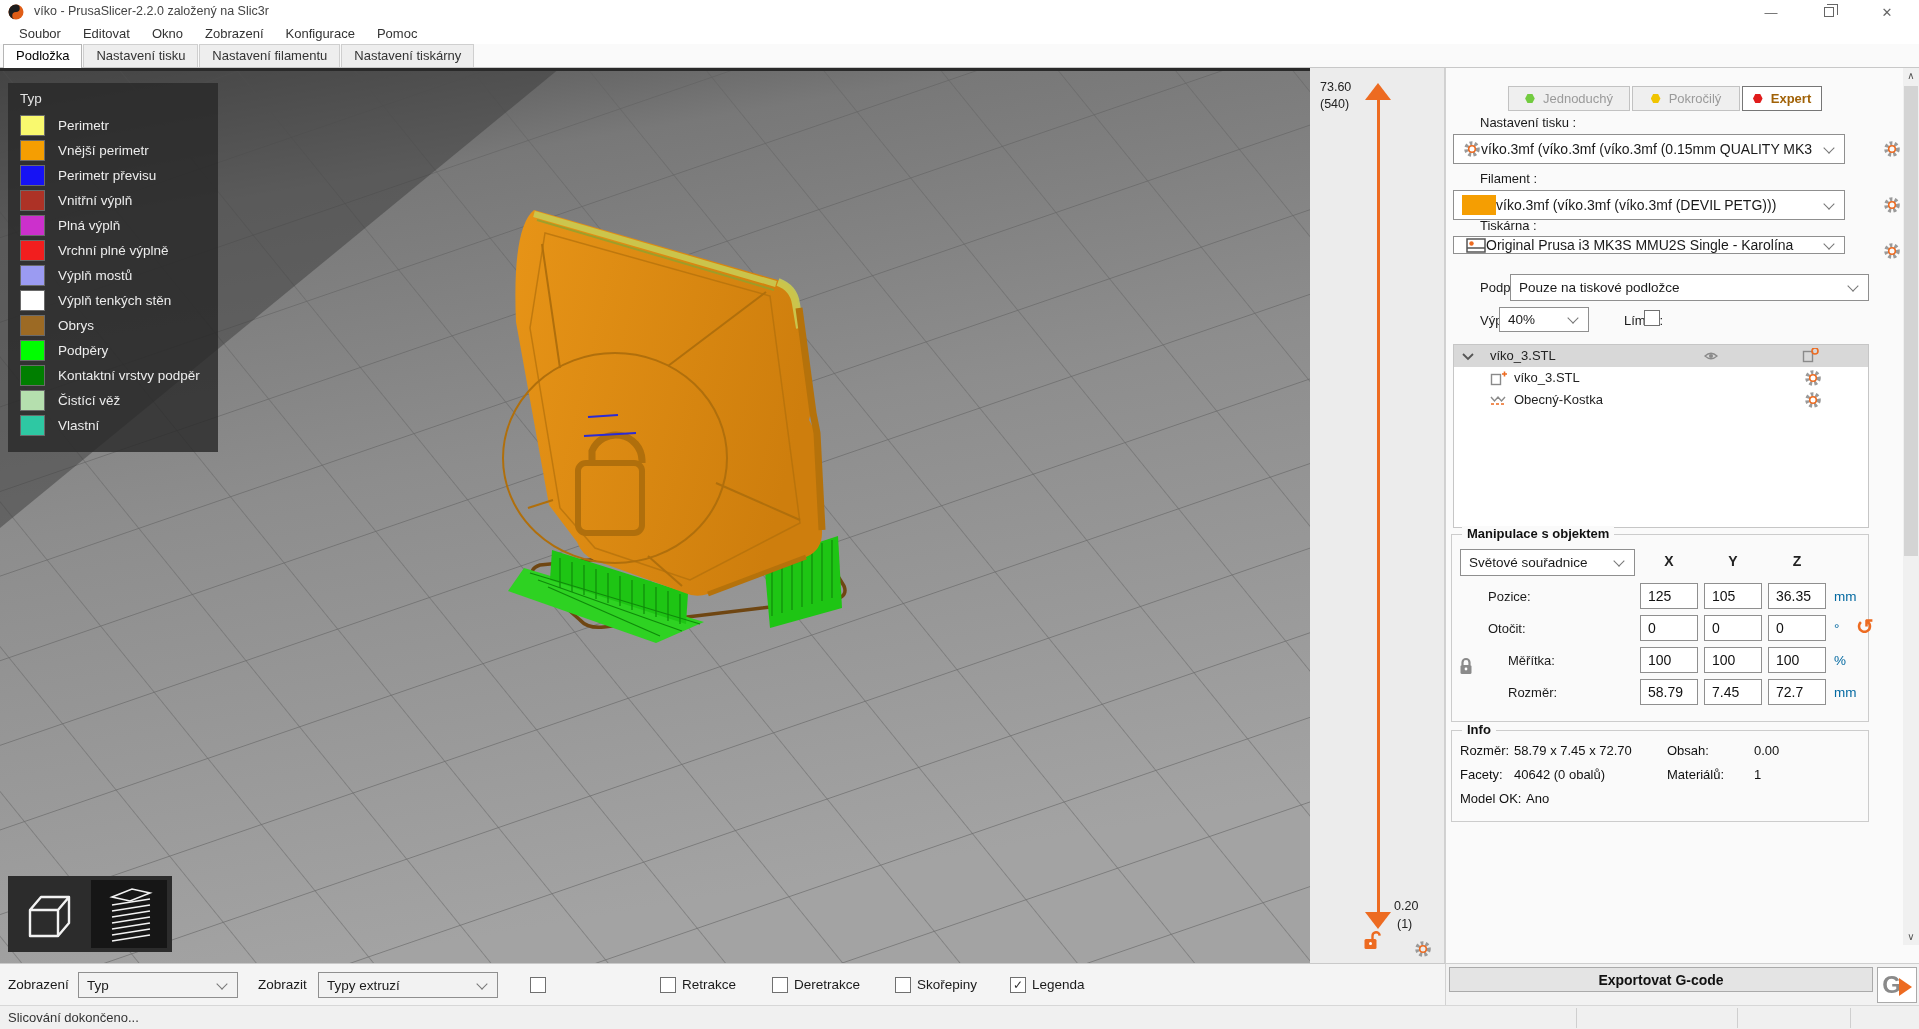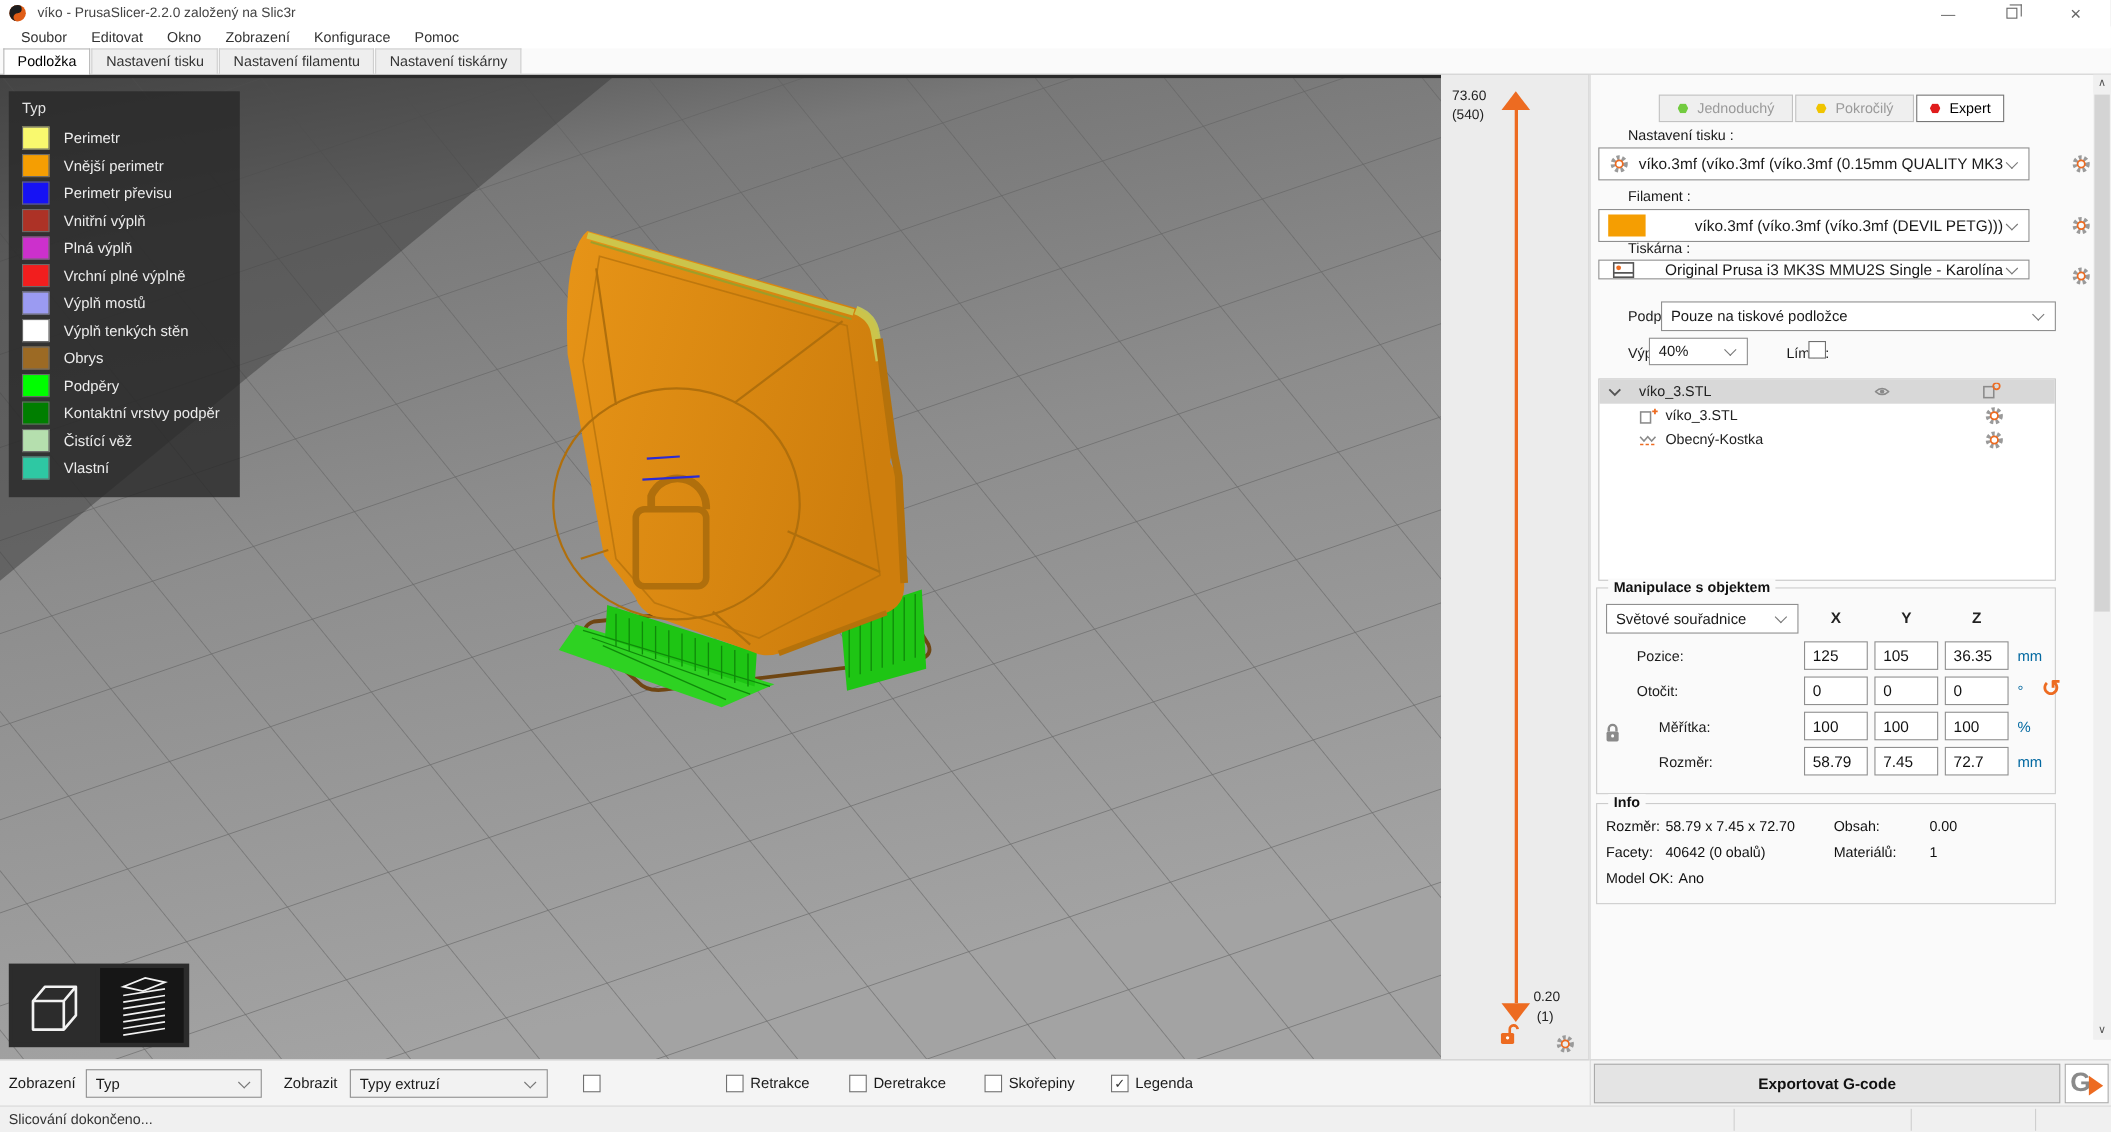--- a/index.html
+++ b/index.html
@@ -38,25 +38,25 @@
   
   .slidercol { position:absolute; left:1310px; top:68px; width:135px; height:895px; background:#ececec; border-right:1px solid #d0d0d0; }
   .slider-txt { position:absolute; font-size:12.5px; color:#222; }
   .sl-line { position:absolute; left:67px; top:32px; width:3px; height:812px; background:#ED6B21; }
   .sl-up { position:absolute; left:55px; top:15px; width:0; height:0; border-left:13px solid transparent; border-right:13px solid transparent; border-bottom:17px solid #ED6B21; }
   .sl-down { position:absolute; left:55px; top:844px; width:0; height:0; border-left:13px solid transparent; border-right:13px solid transparent; border-top:17px solid #ED6B21; }
   
   .rpanel { position:absolute; left:1445px; top:68px; width:474px; height:895px; background:#fafafa; border-left:1px solid #d2d2d2; font-size:13px; }
   .rp-label { position:absolute; font-size:13px; color:#1a1a1a; white-space:nowrap;margin-left:26px; }
   .mode-btn { position:absolute; top:18px; height:25px; border:1px solid #c2c2c2; background:#efefef; color:#9a9a9a; font-size:13px; display:flex; align-items:center; gap:8px; justify-content:center; }
-  .mode-btn.expert { background:#fff; border-color:#767676; color:#000000; font-weight:normal; }
+  .mode-btn.expert { background:#fff; border-color:#767676; color:#a16207; font-weight:bold; }
   .mode-dot { width:10px; height:10px; clip-path:polygon(25% 5%,75% 5%,98% 50%,75% 95%,25% 95%,2% 50%); }
   .dd { position:absolute; border:1px solid #8f8f8f; background:#fff; display:flex; align-items:center; color:#1a1a1a; }
   .dd .val { flex:1; font-size:14px; white-space:nowrap; overflow:hidden; }
-  .dd .val.center { text-align:right; }
+  .dd .val.center { text-align:left; }
   .dd .val.left { text-align:left; padding-left:8px; font-size:13.5px; }
   .chev { width:8px; height:8px; border-right:1.6px solid #777; border-bottom:1.6px solid #777; transform:rotate(45deg); margin:0 11px 3px 4px; flex:0 0 auto; }
   .fil-swatch { width:34px; height:20px; margin-left:8px; flex:0 0 auto; }
   .cb-box { position:absolute; width:16px; height:16px; border:1px solid #707070; background:#fff; font-size:12px; line-height:14px; text-align:center; color:#333; }
   .cb-box.checked::after { content:"✓"; }
   
   .objlist { position:absolute; left:7px; top:276px; width:416px; height:184px; background:#fff; border:1px solid #c6c6c6; }
   .objlist .hdr { position:relative; height:22px; border-bottom:1px solid #e0e0e0; font-size:13px; }
   .objlist .hdr .vsep { position:absolute; top:2px; width:1px; height:18px; background:#e0e0e0; }
   .obj-row { position:relative; height:22px; font-size:13px; }
@@ -69,21 +69,21 @@
   .colhdr { position:absolute; width:58px; text-align:center; font-weight:bold; font-size:14px; }
   .unit { position:absolute; font-size:13.5px; color:#0369a1;text-align:center; }
   .rot-reset { position:absolute; font-size:21px; color:#ED6B21; font-weight:bold; line-height:20px; }
   .info-txt { position:absolute; font-size:13px; color:#111; white-space:nowrap; }
   
   .sb { position:absolute; left:457px; top:0; width:16px; height:877px; background:#f0f0f0; }
   .sb .arrow { position:absolute; left:0; width:16px; height:16px; color:#555; font-size:10px; text-align:center; line-height:16px; background:#f0f0f0; }
   .sb .thumb { position:absolute; left:1px; top:18px; width:14px; height:470px; background:#d4d4d4; }
   
   .exportrow { position:absolute; left:1445px; top:963px; width:474px; height:42px; background:#f2f2f2; border-left:1px solid #d2d2d2; border-top:1px solid #cfcfcf; }
-  .export-btn { position:absolute; left:3px; top:3px; width:424px; height:36px; background:#e4e4e4; border:1px solid #aaaaaa; font-weight:bold; font-size:14px; display:flex; align-items:center; justify-content:center; color:#111; }
+  .export-btn { position:absolute; left:3px; top:3px; width:424px; height:25px; background:#e4e4e4; border:1px solid #aaaaaa; font-weight:bold; font-size:14px; display:flex; align-items:center; justify-content:center; color:#111; }
   .gcode-btn { position:absolute; left:431px; top:3px; width:40px; height:36px; background:#fff; border:1px solid #aaaaaa; display:flex; align-items:center; justify-content:center; }
   .gcode-g { font-size:24px; font-weight:bold; color:#8a8a8a; }
   .gcode-play { width:0; height:0; border-top:9px solid transparent; border-bottom:9px solid transparent; border-left:13px solid #ED6B21; margin-left:-2px; margin-top:4px; }
   
   .btoolbar { position:absolute; left:0; top:963px; width:1445px; height:42px; background:#f4f4f4; border-top:1px solid #c9c9c9; font-size:13.5px; }
   .bt-label { position:absolute; top:13px; color:#1a1a1a; }
   .bt-dd { top:8px; height:26px; background:#f2f2f2; }
   .btoolbar .cb-box { top:13px; }
   
   .statusbar { position:absolute; left:0; top:1005px; width:1919px; height:24px; background:#f0f0f0; border-top:1px solid #d7d7d7; }

